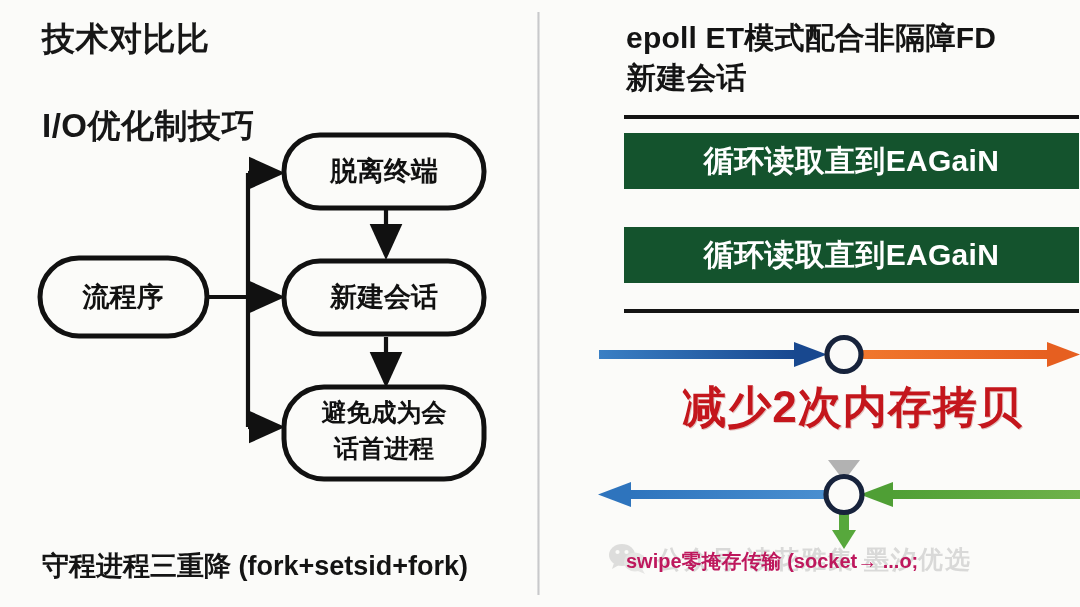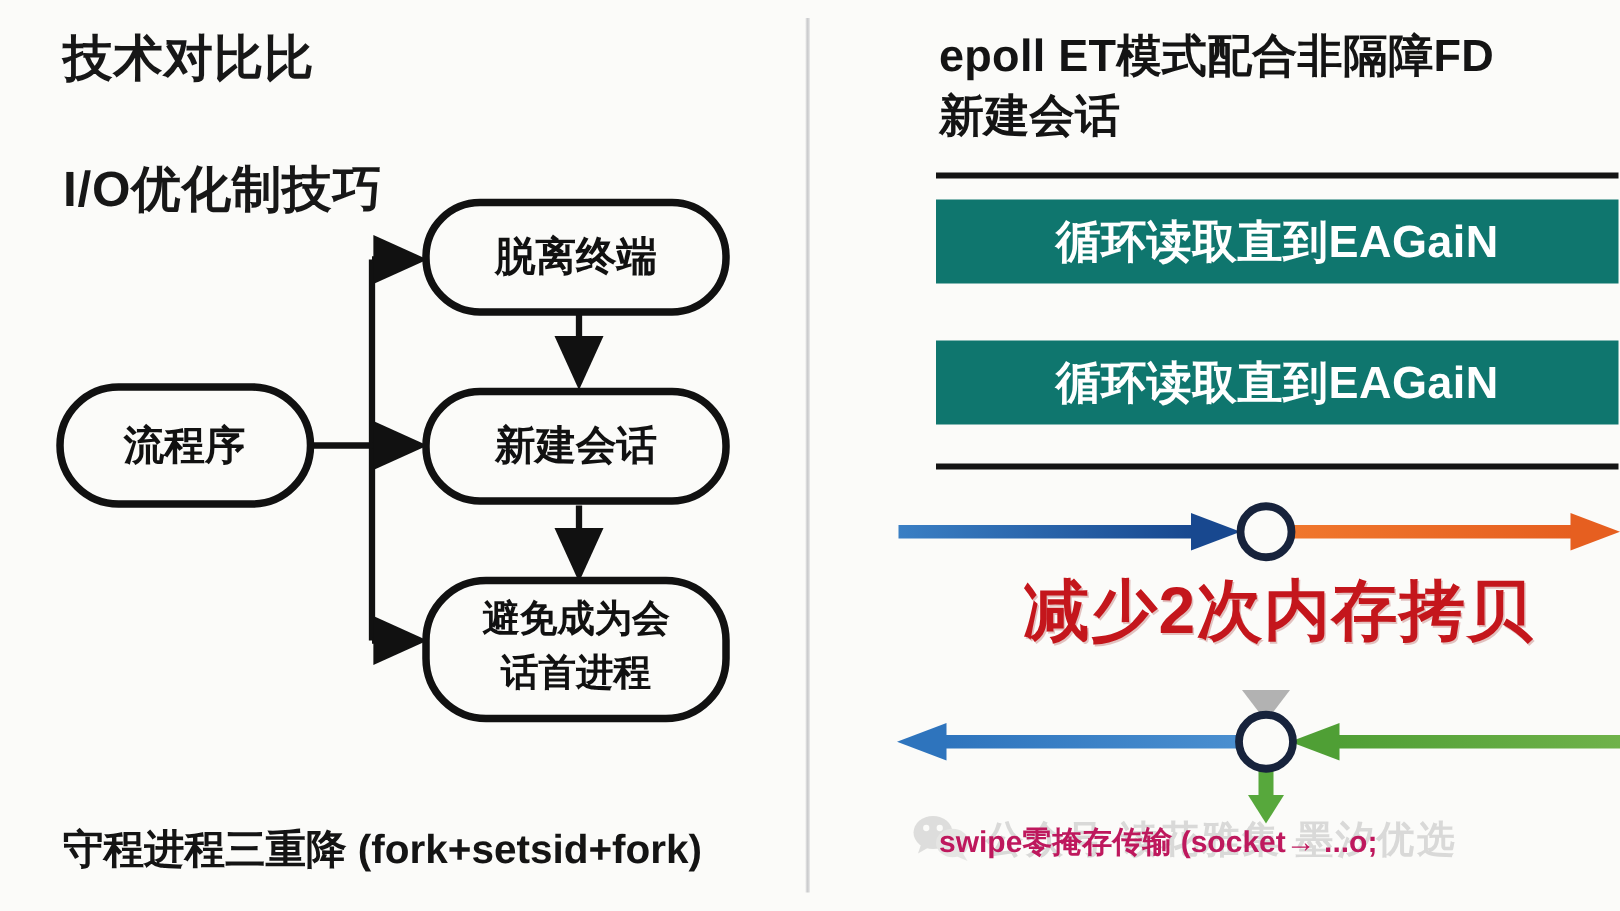--- a/index.html
+++ b/index.html
@@ -51,21 +51,21 @@
   .right-title .l2{display:block;}
 
   .rule{
     position:absolute;left:43px;width:455px;height:4px;background:#141414;
   }
   .rule.r1{top:115px;}
   .rule.r2{top:309px;}
 
   .gbar{
     position:absolute;left:43px;width:455px;height:56px;
-    background:#0f766e;display:flex;align-items:center;justify-content:center;
+    background:#14532d;display:flex;align-items:center;justify-content:center;
     color:#ffffff;font-size:30px;font-weight:bold;letter-spacing:.3px;
   }
   .gbar.b1{top:133px;}
   .gbar.b2{top:227px;}
 
   .arrows-top{position:absolute;left:0;top:330px;width:543px;height:52px;}
   .arrows-bot{position:absolute;left:0;top:450px;width:543px;height:105px;}
 
   .red-text{
     position:absolute;left:0;top:378px;width:543px;text-align:center;

